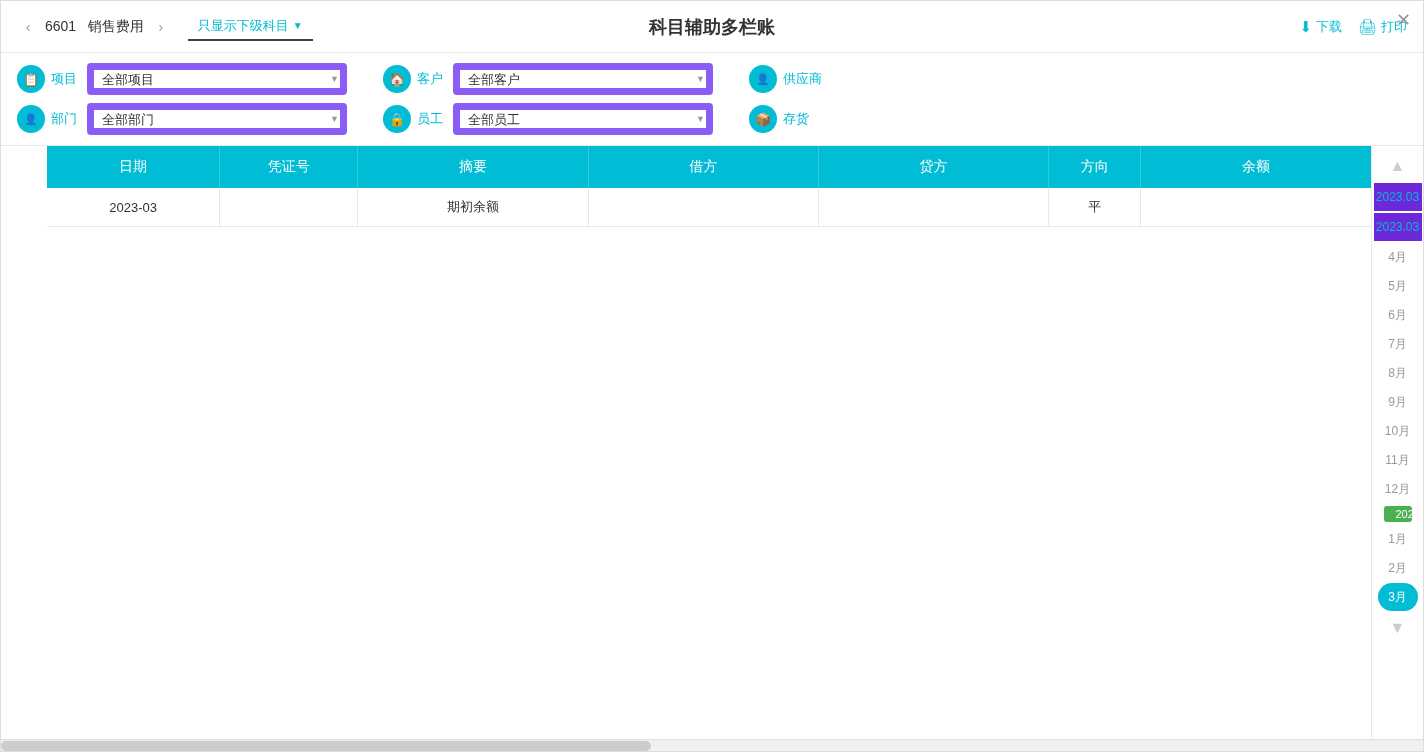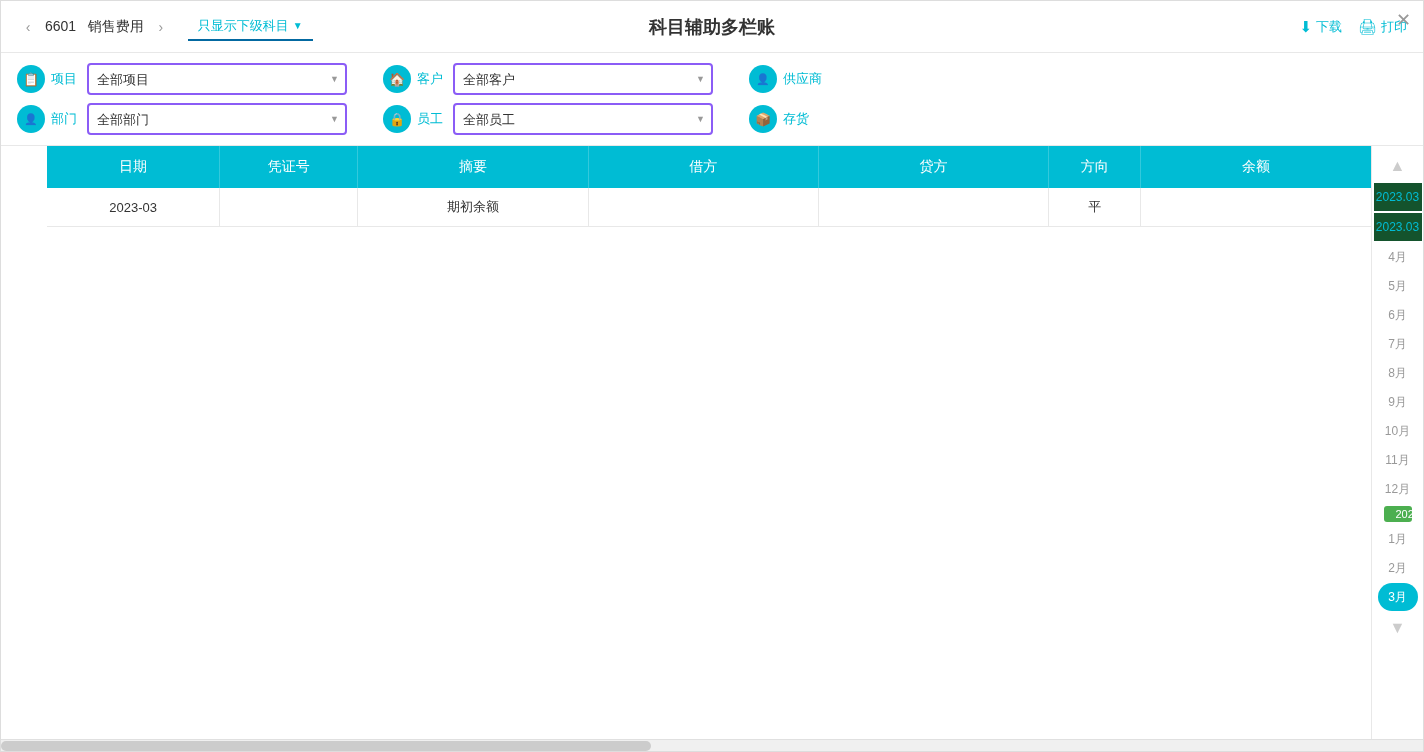--- a/index.html
+++ b/index.html
@@ -50,21 +50,21 @@
       font-size: 14px;
       color: #333;
       font-weight: 500;
       min-width: 90px;
     }
     .show-sub-btn {
       display: flex;
       align-items: center;
       gap: 4px;
       padding: 4px 10px;
-      border-bottom: 2px solid #0369a1;
+      border-bottom: 2px solid #404040;
       color: #00bcd4;
       cursor: pointer;
       font-size: 13px;
       background: transparent;
       border-top: none; border-left: none; border-right: none;
       margin-left: 10px;
     }
     .show-sub-btn .arrow {
       font-size: 10px;
     }
@@ -133,21 +133,21 @@
       flex-shrink: 0;
     }
     .filter-label {
       color: #00bcd4;
       font-size: 13px;
       min-width: 30px;
     }
     .filter-select {
       width: 260px;
       height: 32px;
-      border: 2px solid #8b5cf6;
+      border: 7px solid #8b5cf6;
       border-radius: 4px;
       padding: 0 28px 0 8px;
       font-size: 13px;
       color: #333;
       background: #fff;
       appearance: none;
       cursor: pointer;
       outline: none;
     }
     .select-wrapper {
@@ -254,21 +254,21 @@
       margin: 2px 0;
       width: 28px;
       text-align: center;
     }
     .sidebar-range-item {
       width: 48px;
       height: 28px;
       display: flex; align-items: center; justify-content: center;
       font-size: 12px;
       color: #00bcd4;
-      background: #14532d;
+      background: #6d28d9;
       cursor: pointer;
       margin: 1px 0;
     }
 
     
     .bottom-scroll {
       height: 12px;
       background: #f0f0f0;
       border-top: 1px solid #e0e0e0;
     }

